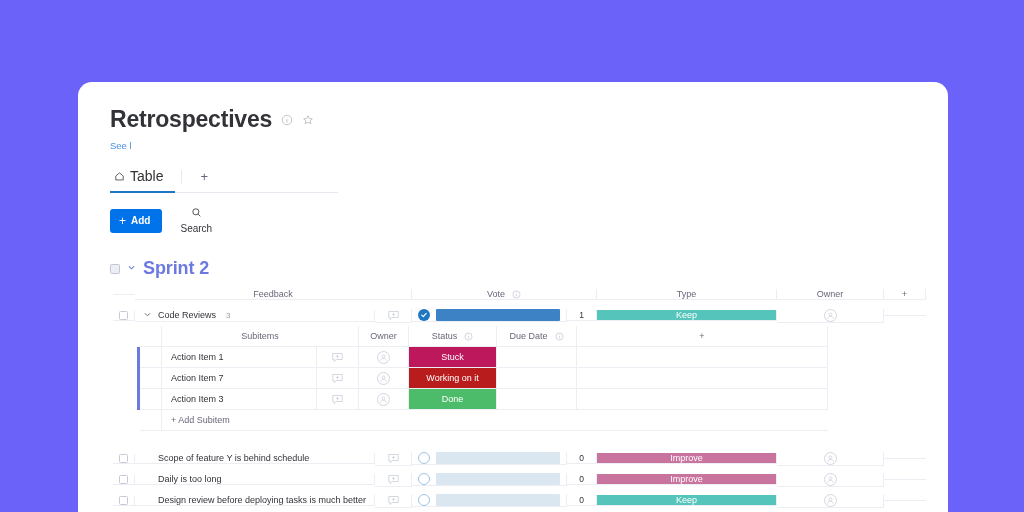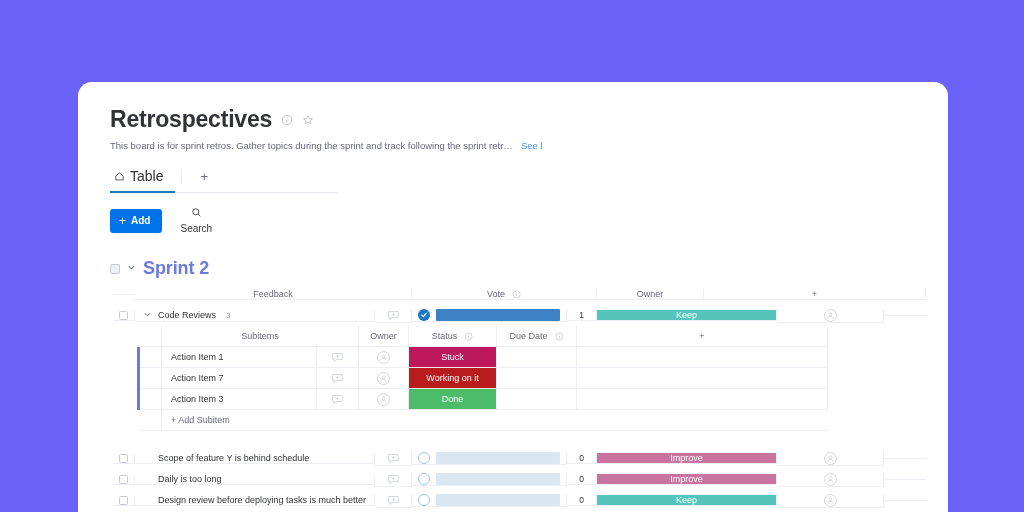--- a/index.html
+++ b/index.html
@@ -219,21 +219,20 @@
           </svg>
         </span>
         <span class="hicon">
           <svg width="12" height="12" viewBox="0 0 16 16" fill="none" stroke="currentColor" stroke-width="1.1" stroke-linejoin="round">
             <polygon points="8,2.2 9.8,6 13.8,6.4 10.8,9.1 11.7,13 8,11 4.3,13 5.2,9.1 2.2,6.4 6.2,6"></polygon>
           </svg>
         </span>
       </div>
 
       <div class="board-desc-row">
-        <div class="board-desc">This board is for sprint retros. Gather topics during the sprint and track following the sprint retr…</div>
         <div class="see-link">See l</div>
       </div>
 
       <div class="tabs-bar">
         <div class="tab active">
           <span class="hicon">
             <svg width="11" height="11" viewBox="0 0 16 16" fill="none" stroke="#323338" stroke-width="1.1" stroke-linejoin="round">
               <path d="M2.6 7.2 L8 2.8 L13.4 7.2 L13.4 13 L2.6 13 Z"></path>
             </svg>
           </span>
@@ -279,20 +278,21 @@
         <div class="cell hdr" style="flex:0 0 185px">
           <span>Vote</span>
           <span class="hdr-info">
             <svg width="9" height="9" viewBox="0 0 16 16" fill="none" stroke="currentColor" stroke-width="1.3">
               <circle cx="8" cy="8" r="6.3"></circle>
                 <line x1="8" y1="7" x2="8" y2="11.2"></line>
                 <circle cx="8" cy="4.6" r="0.7" fill="currentColor" stroke="none"></circle>
             </svg>
           </span>
         </div>
+        <div class="cell hdr c-type center">Type</div>
         <div class="cell hdr c-owner">Owner</div>
         <div class="cell hdr c-plus">+</div>
       </div>
 
       <div class="row">
         <div class="accent"></div>
         <div class="cell c-check">
           <div class="cb"></div>
         </div>
         <div class="cell c-name">

